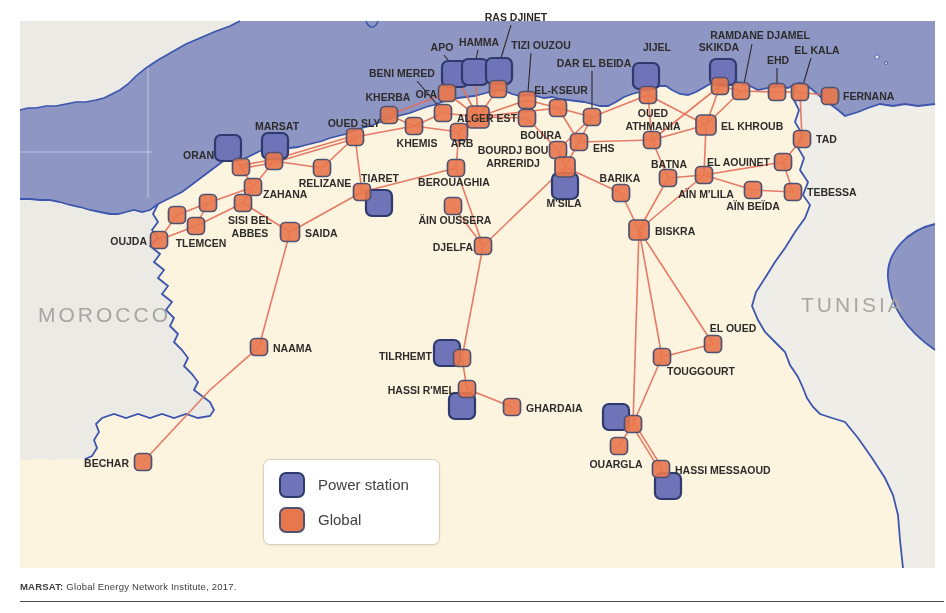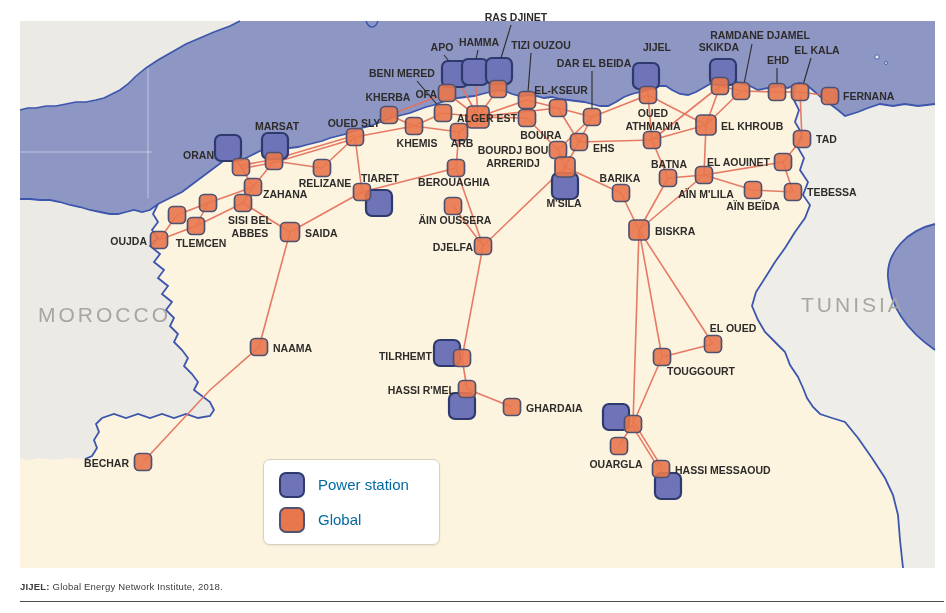--- a/index.html
+++ b/index.html
@@ -14,21 +14,21 @@
   .station-label{font-size:10.5px;font-weight:bold;fill:var(--label);}
   .country-label{font-size:21px;letter-spacing:3px;fill:var(--country-label);}
   .legend{position:absolute;left:263px;top:459px;width:177px;height:86px;background:#fff;
           border:1px solid #d9d1c0;border-radius:7px;box-shadow:0 1px 2px rgba(0,0,0,.08);
           display:flex;flex-direction:column;justify-content:center;gap:9px;
           padding-left:15px;box-sizing:border-box;}
   .legend-item{display:flex;align-items:center;gap:13px;}
   .swatch{width:26px;height:26px;border-radius:7px;box-sizing:border-box;flex:0 0 auto;}
   .swatch.power{background:var(--power);border:2.5px solid var(--power-border);}
   .swatch.station{background:var(--station);border:2.5px solid var(--station-border);}
-  .legend-label{font-size:15px;color:#0369a1;}
+  .legend-label{font-size:15px;color:#404040;}
   .source{position:absolute;left:20px;top:581px;font-size:9.5px;color:#3d3d3d;letter-spacing:.2px;}
   .source b{font-weight:bold;}
   .rule{position:absolute;left:20px;top:601px;width:924px;height:0;border-top:1.6px solid #4a4a4a;}
 </style>
 </head>
 <body>
 
 <div class="figure">
 
   <svg width="946" height="613" viewBox="0 0 946 613">
@@ -300,15 +300,15 @@
     <div class="legend-item">
       <span class="swatch power"></span>
       <span class="legend-label">Power station</span>
     </div>
     <div class="legend-item">
       <span class="swatch station"></span>
       <span class="legend-label">Global</span>
     </div>
   </div>
 
-  <div class="source"><b>JIJEL:</b><span> Global Energy Network Institute, 2018.</span></div>
+  <div class="source"><b>MARSAT:</b><span> Global Energy Network Institute, 2017.</span></div>
   <div class="rule"></div>
 </div>
 
 </body></html>

